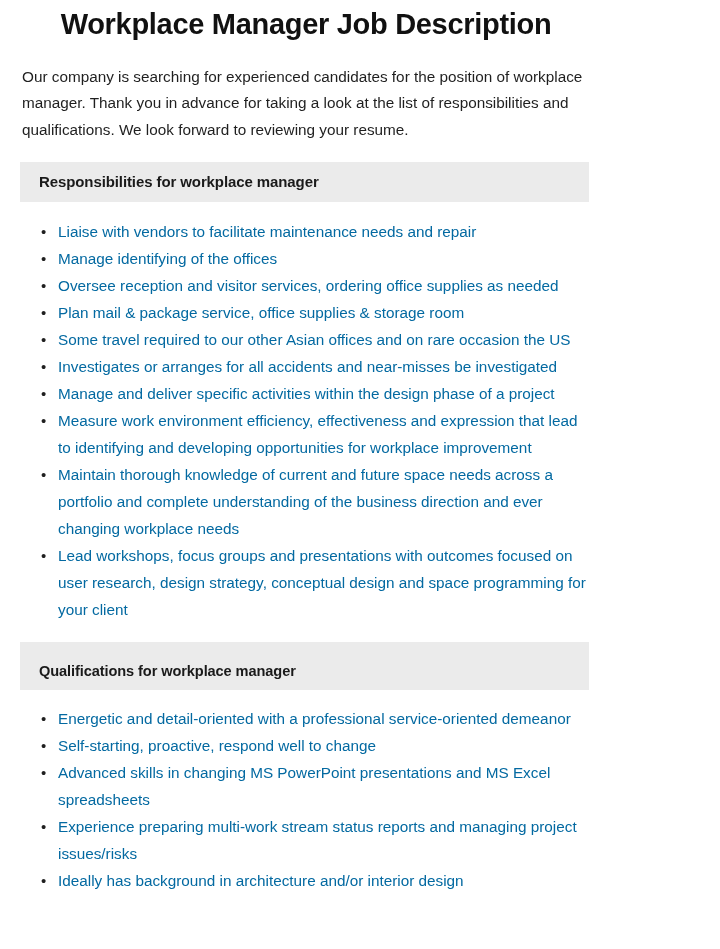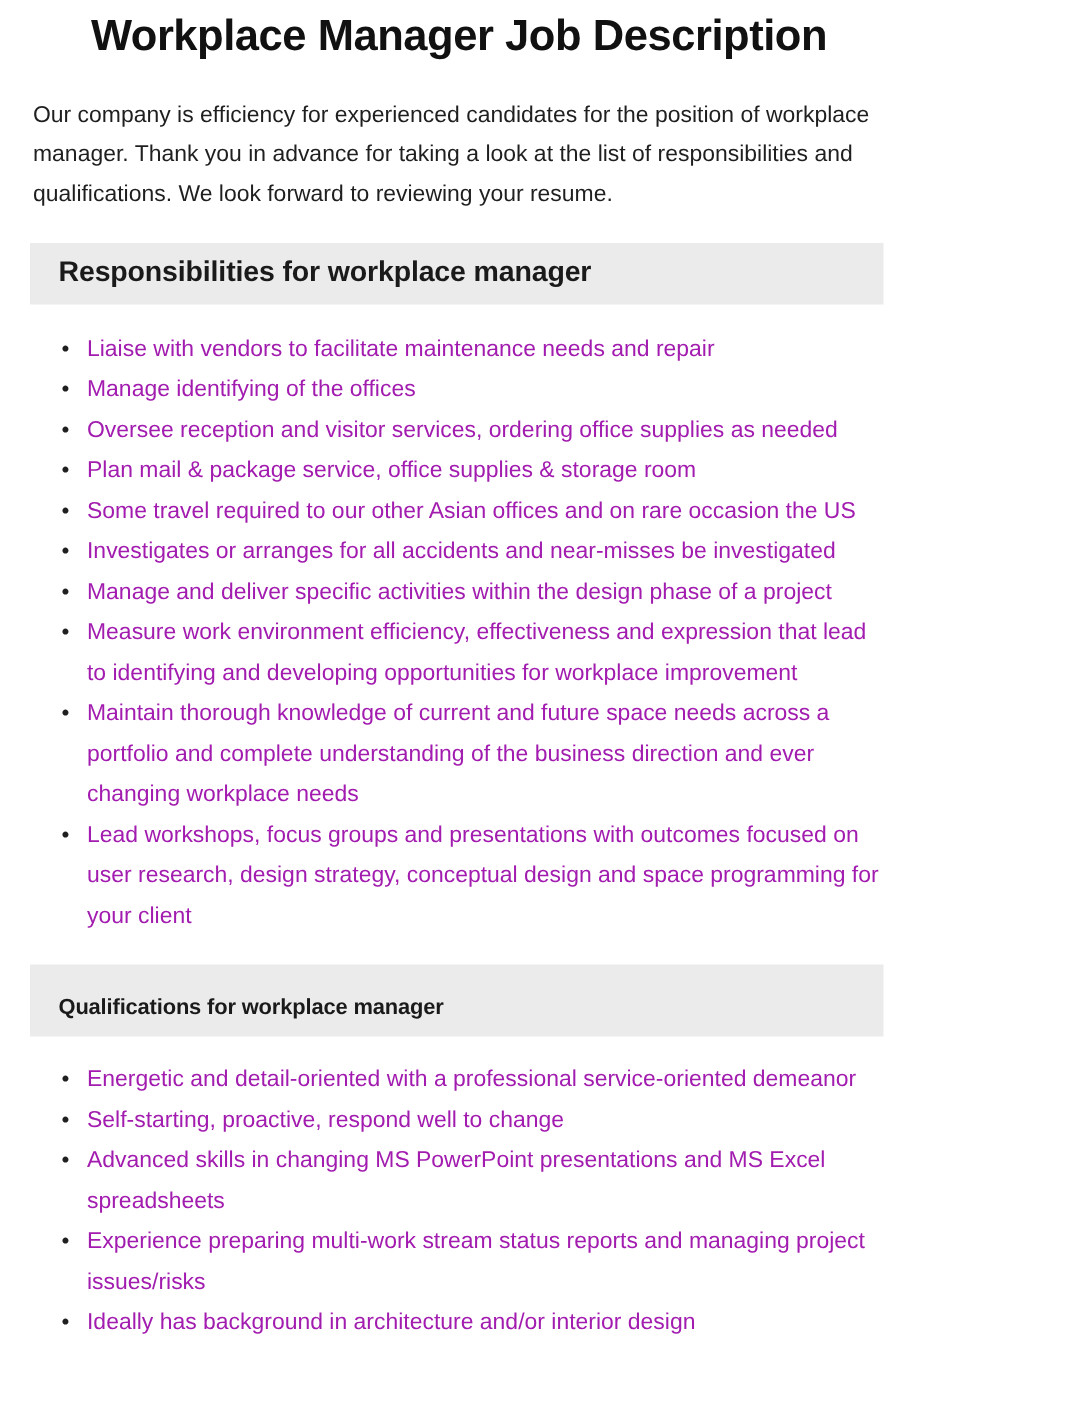--- a/index.html
+++ b/index.html
@@ -39,21 +39,21 @@
   .section {
     margin-top: 19px;
   }
   .section-header {
     background: #ebebeb;
     margin: 0 23px 0 20px;
     padding: 11px 0 11px 19px;
     box-sizing: border-box;
   }
   .section-header-text {
-    font-size: 19px;
+    font-size: 15px;
     font-weight: bold;
     color: #1a1a1a;
     line-height: 18px;
     letter-spacing: -0.1px;
   }
   .section.qualifications .section-header {
     padding-top: 20px;
     padding-bottom: 10px;
   }
   .section.qualifications .section-header-text {
@@ -69,40 +69,40 @@
   }
   .section.qualifications ul.bullets {
     margin-top: 15px;
   }
   ul.bullets li {
     position: relative;
     font-size: 15.3px;
     line-height: 27px;
     padding-left: 58px;
     padding-right: 26px;
-    color: #a21caf;
+    color: #0369a1;
   }
   ul.bullets li::before {
     content: "\2022";
     position: absolute;
     left: 41px;
     top: 0;
     font-size: 15px;
     line-height: 27px;
     color: #1f1f1f;
   }
 </style>
 </head>
 <body>
 
 <div class="page">
 
   <h1 class="doc-title">Workplace Manager Job Description</h1>
 
-  <p class="intro">Our company is efficiency for experienced candidates for the position of workplace manager. Thank you in advance for taking a look at the list of responsibilities and qualifications. We look forward to reviewing your resume.</p>
+  <p class="intro">Our company is searching for experienced candidates for the position of workplace manager. Thank you in advance for taking a look at the list of responsibilities and qualifications. We look forward to reviewing your resume.</p>
 
   <div class="section responsibilities">
     <div class="section-header">
       <span class="section-header-text">Responsibilities for workplace manager</span>
     </div>
     <ul class="bullets">
       <li>Liaise with vendors to facilitate maintenance needs and repair</li>
       <li>Manage identifying of the offices</li>
       <li>Oversee reception and visitor services, ordering office supplies as needed</li>
       <li>Plan mail &amp; package service, office supplies &amp; storage room</li>

